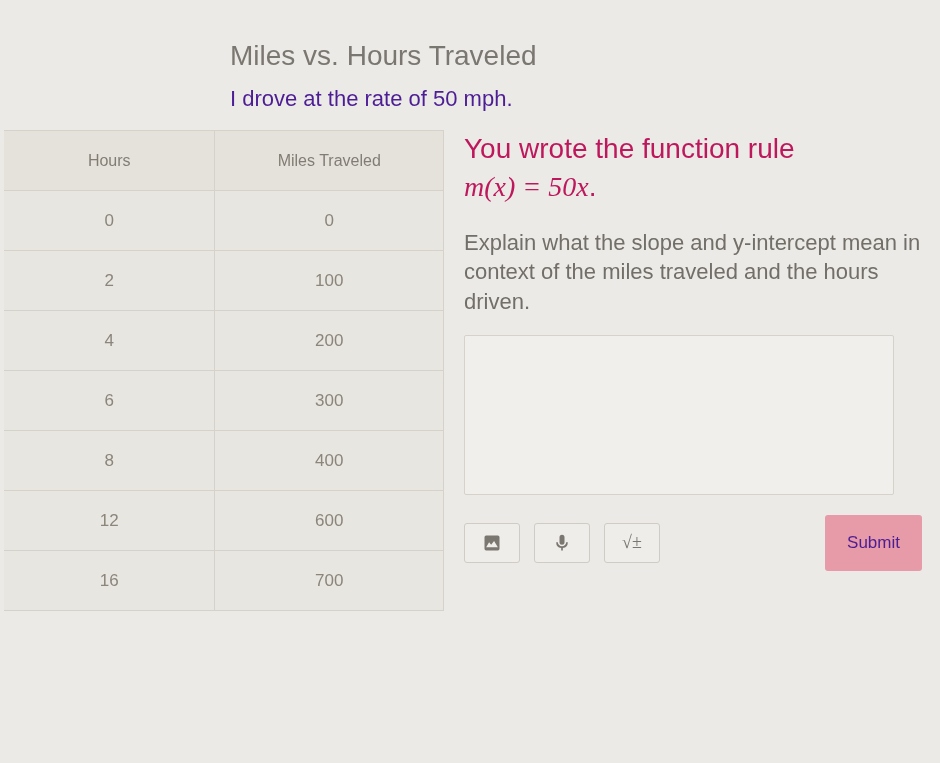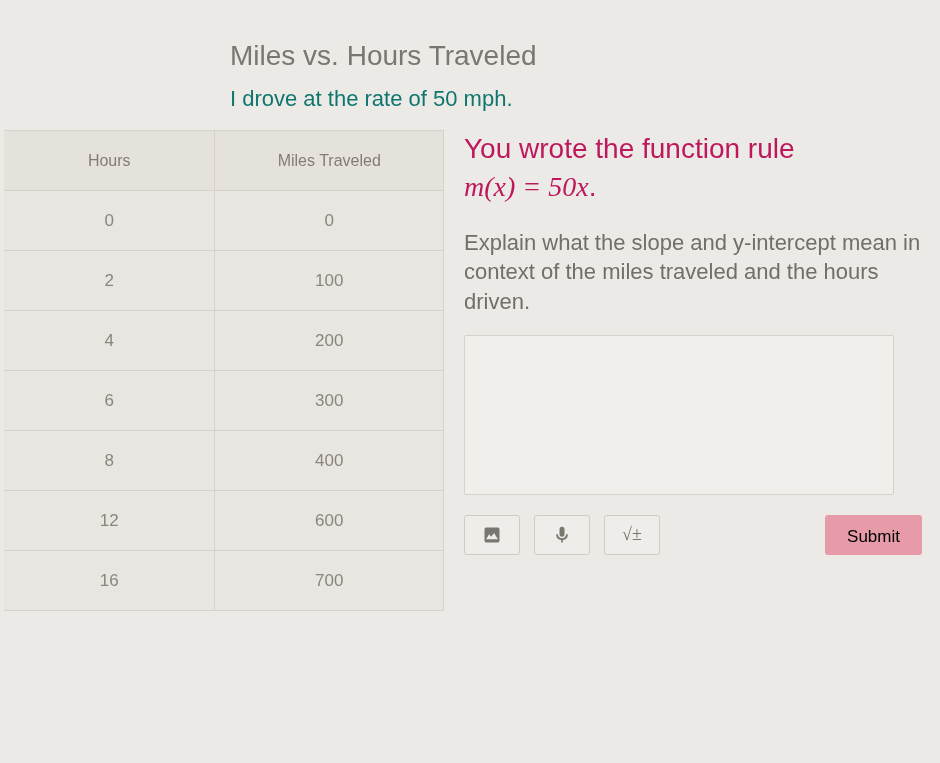--- a/index.html
+++ b/index.html
@@ -16,21 +16,21 @@
     padding: 40px 0 0 230px;
   }
   .page-title {
     font-size: 28px;
     color: #7a7670;
     font-weight: 400;
     margin-bottom: 14px;
   }
   .subtitle {
     font-size: 22px;
-    color: #0f766e;
+    color: #4c1d95;
     margin-bottom: 18px;
   }
   .content {
     display: flex;
     align-items: flex-start;
   }
   .table-wrap {
     width: 440px;
     margin-left: 4px;
   }
@@ -104,24 +104,24 @@
     align-items: center;
     justify-content: center;
     cursor: pointer;
     color: #7a7670;
     font-size: 18px;
   }
   .tool-btn svg { width: 20px; height: 20px; fill: #7a7670; }
   .submit-btn {
     margin-left: auto;
     background: #e79aa7;
-    color: #000000;
+    color: #4c1d95;
     border: none;
     border-radius: 3px;
-    height: 40px;
+    height: 56px;
     padding: 12px 22px;
     font-size: 17px;
     cursor: pointer;
   }
   .math-symbol {
     font-family: "Times New Roman", serif;
     font-size: 18px;
     color: #7a7670;
   }
 </style>

